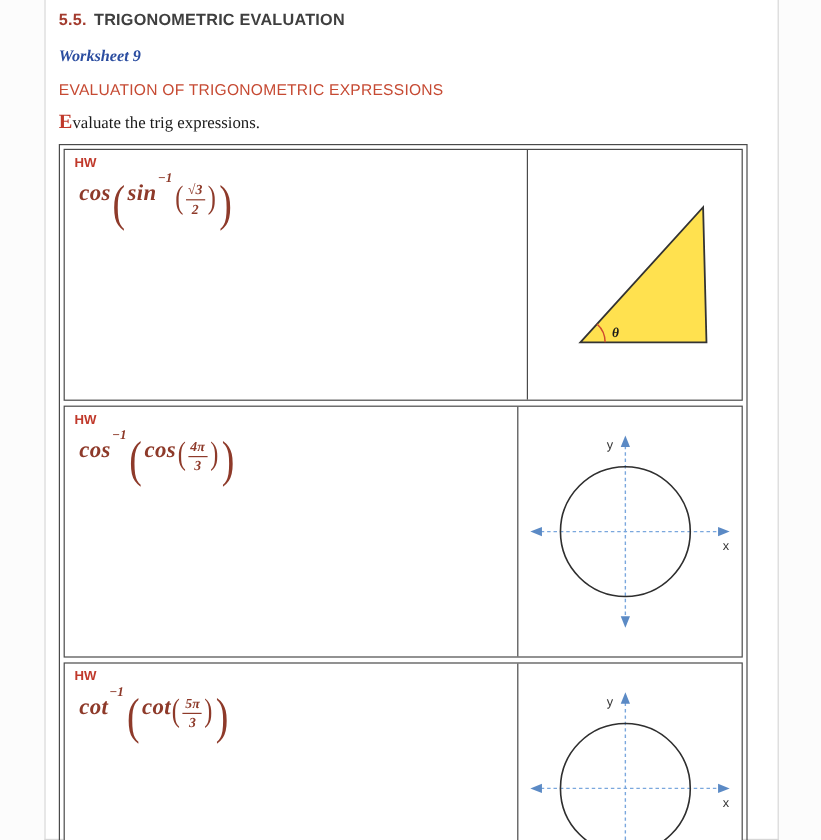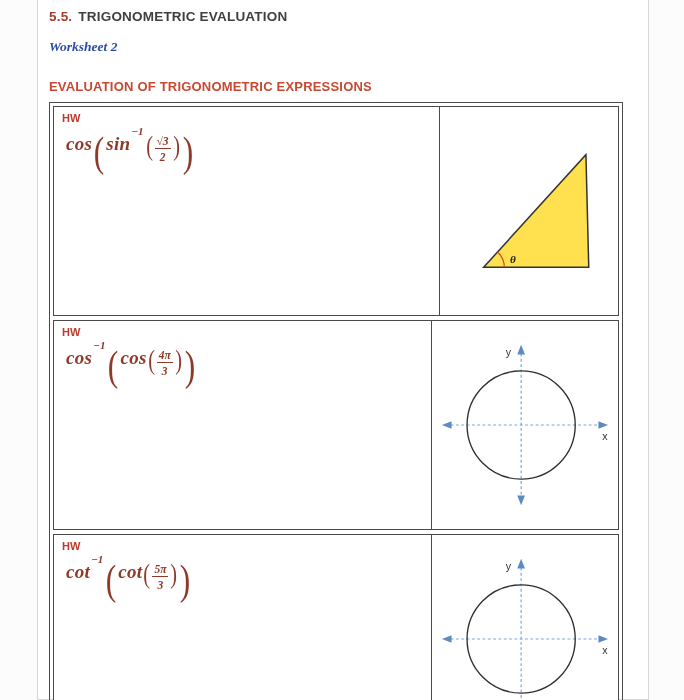--- a/index.html
+++ b/index.html
@@ -29,23 +29,23 @@
   .worksheet-label {
     margin-top: 15px;
     font-family: "Liberation Serif", serif;
     font-style: italic;
     font-weight: bold;
     color: #2b4da0;
     font-size: 13.5px;
   }
 
   .subtitle {
-    margin-top: 24px;
+    margin-top: 12px;
     font-size: 13px;
-    font-weight: bold;
+    font-weight: normal;
     color: #c64a33;
     letter-spacing: 0.2px;
   }
 
   .instruction {
     margin-top: 10px;
     font-family: "Liberation Serif", serif;
     font-size: 14px;
     color: #1a1a1a;
   }
@@ -143,24 +143,25 @@
 </style>
 </head>
 <body>
 
 <div class="sheet">
 
   <div class="page-title">
     <span class="sec-num">5.5.</span><span>TRIGONOMETRIC EVALUATION</span>
   </div>
 
-  <div class="worksheet-label">Worksheet 2</div>
+  <div class="worksheet-label">Worksheet 9</div>
 
   <div class="subtitle">EVALUATION OF TRIGONOMETRIC EXPRESSIONS</div>
 
+  <p class="instruction"><span class="lead">E</span><span>valuate the trig expressions.</span></p>
 
   <div class="hw-table">
 
     <div class="hw-row">
       <div class="cell-left">
         <div class="hw-tag">HW</div>
         <div class="expr">
           <span class="fn">cos</span>
           <span class="paren big">(</span>
           <span class="fn">sin</span>

